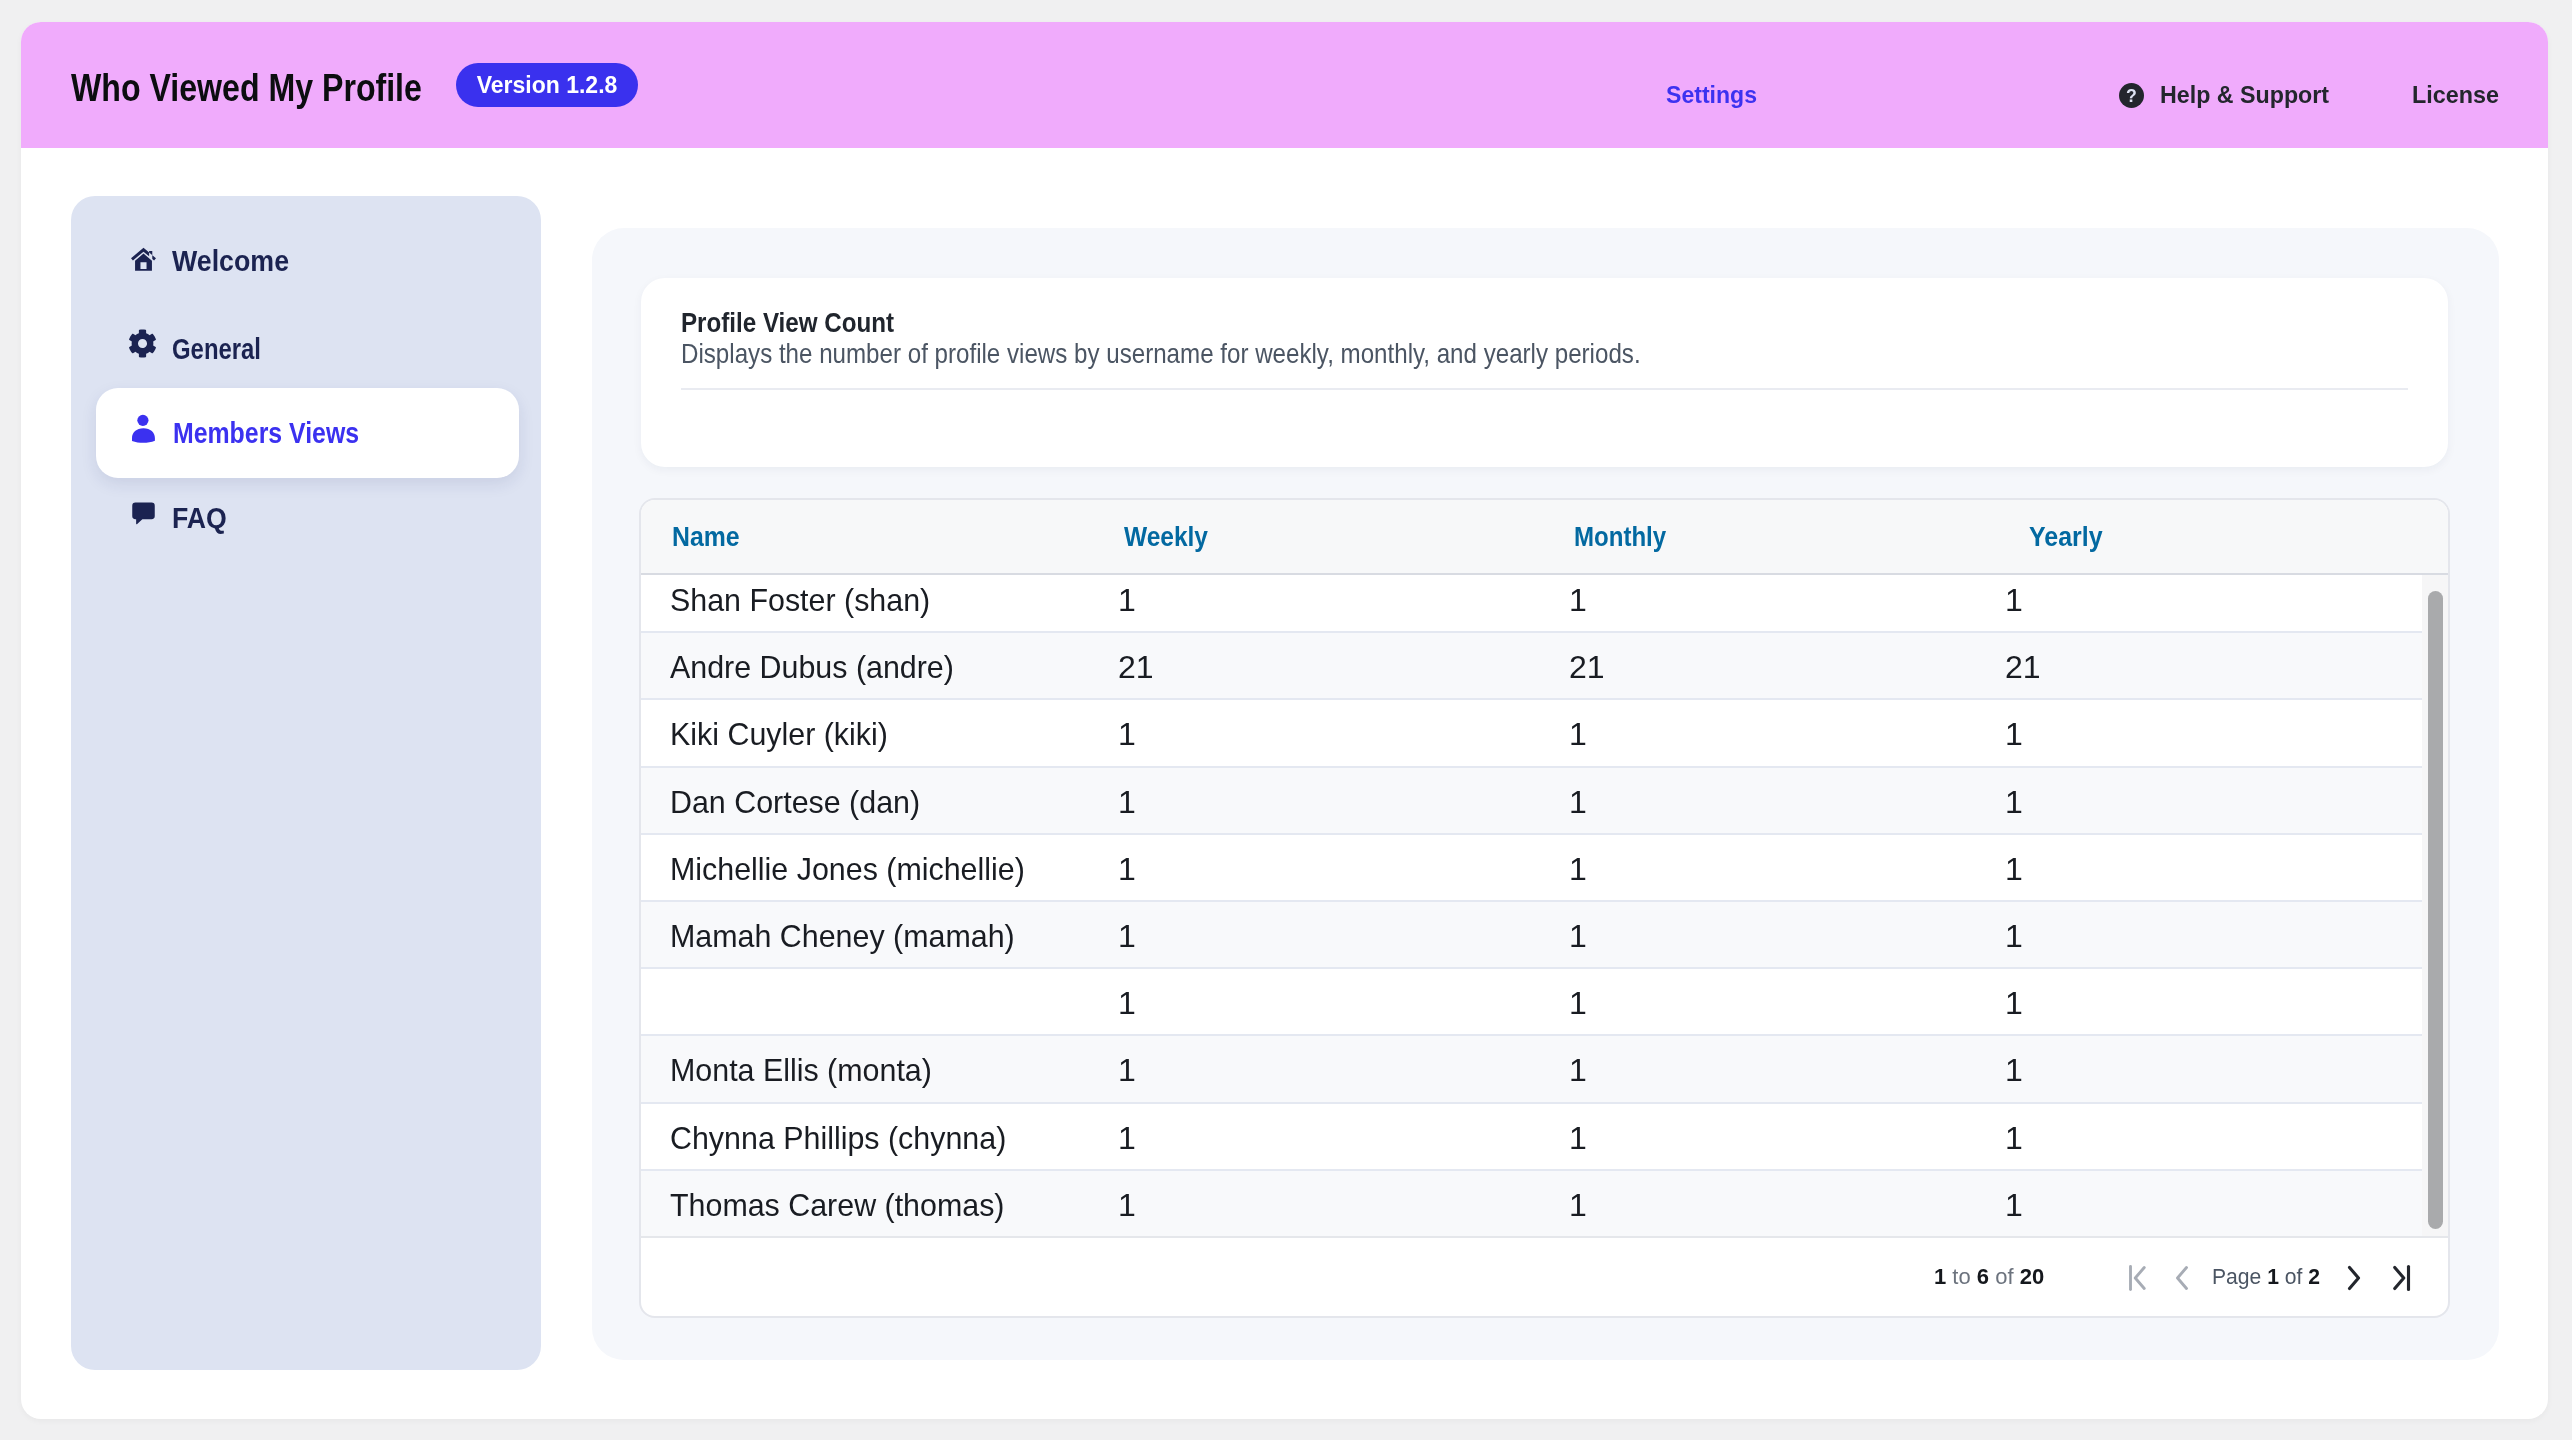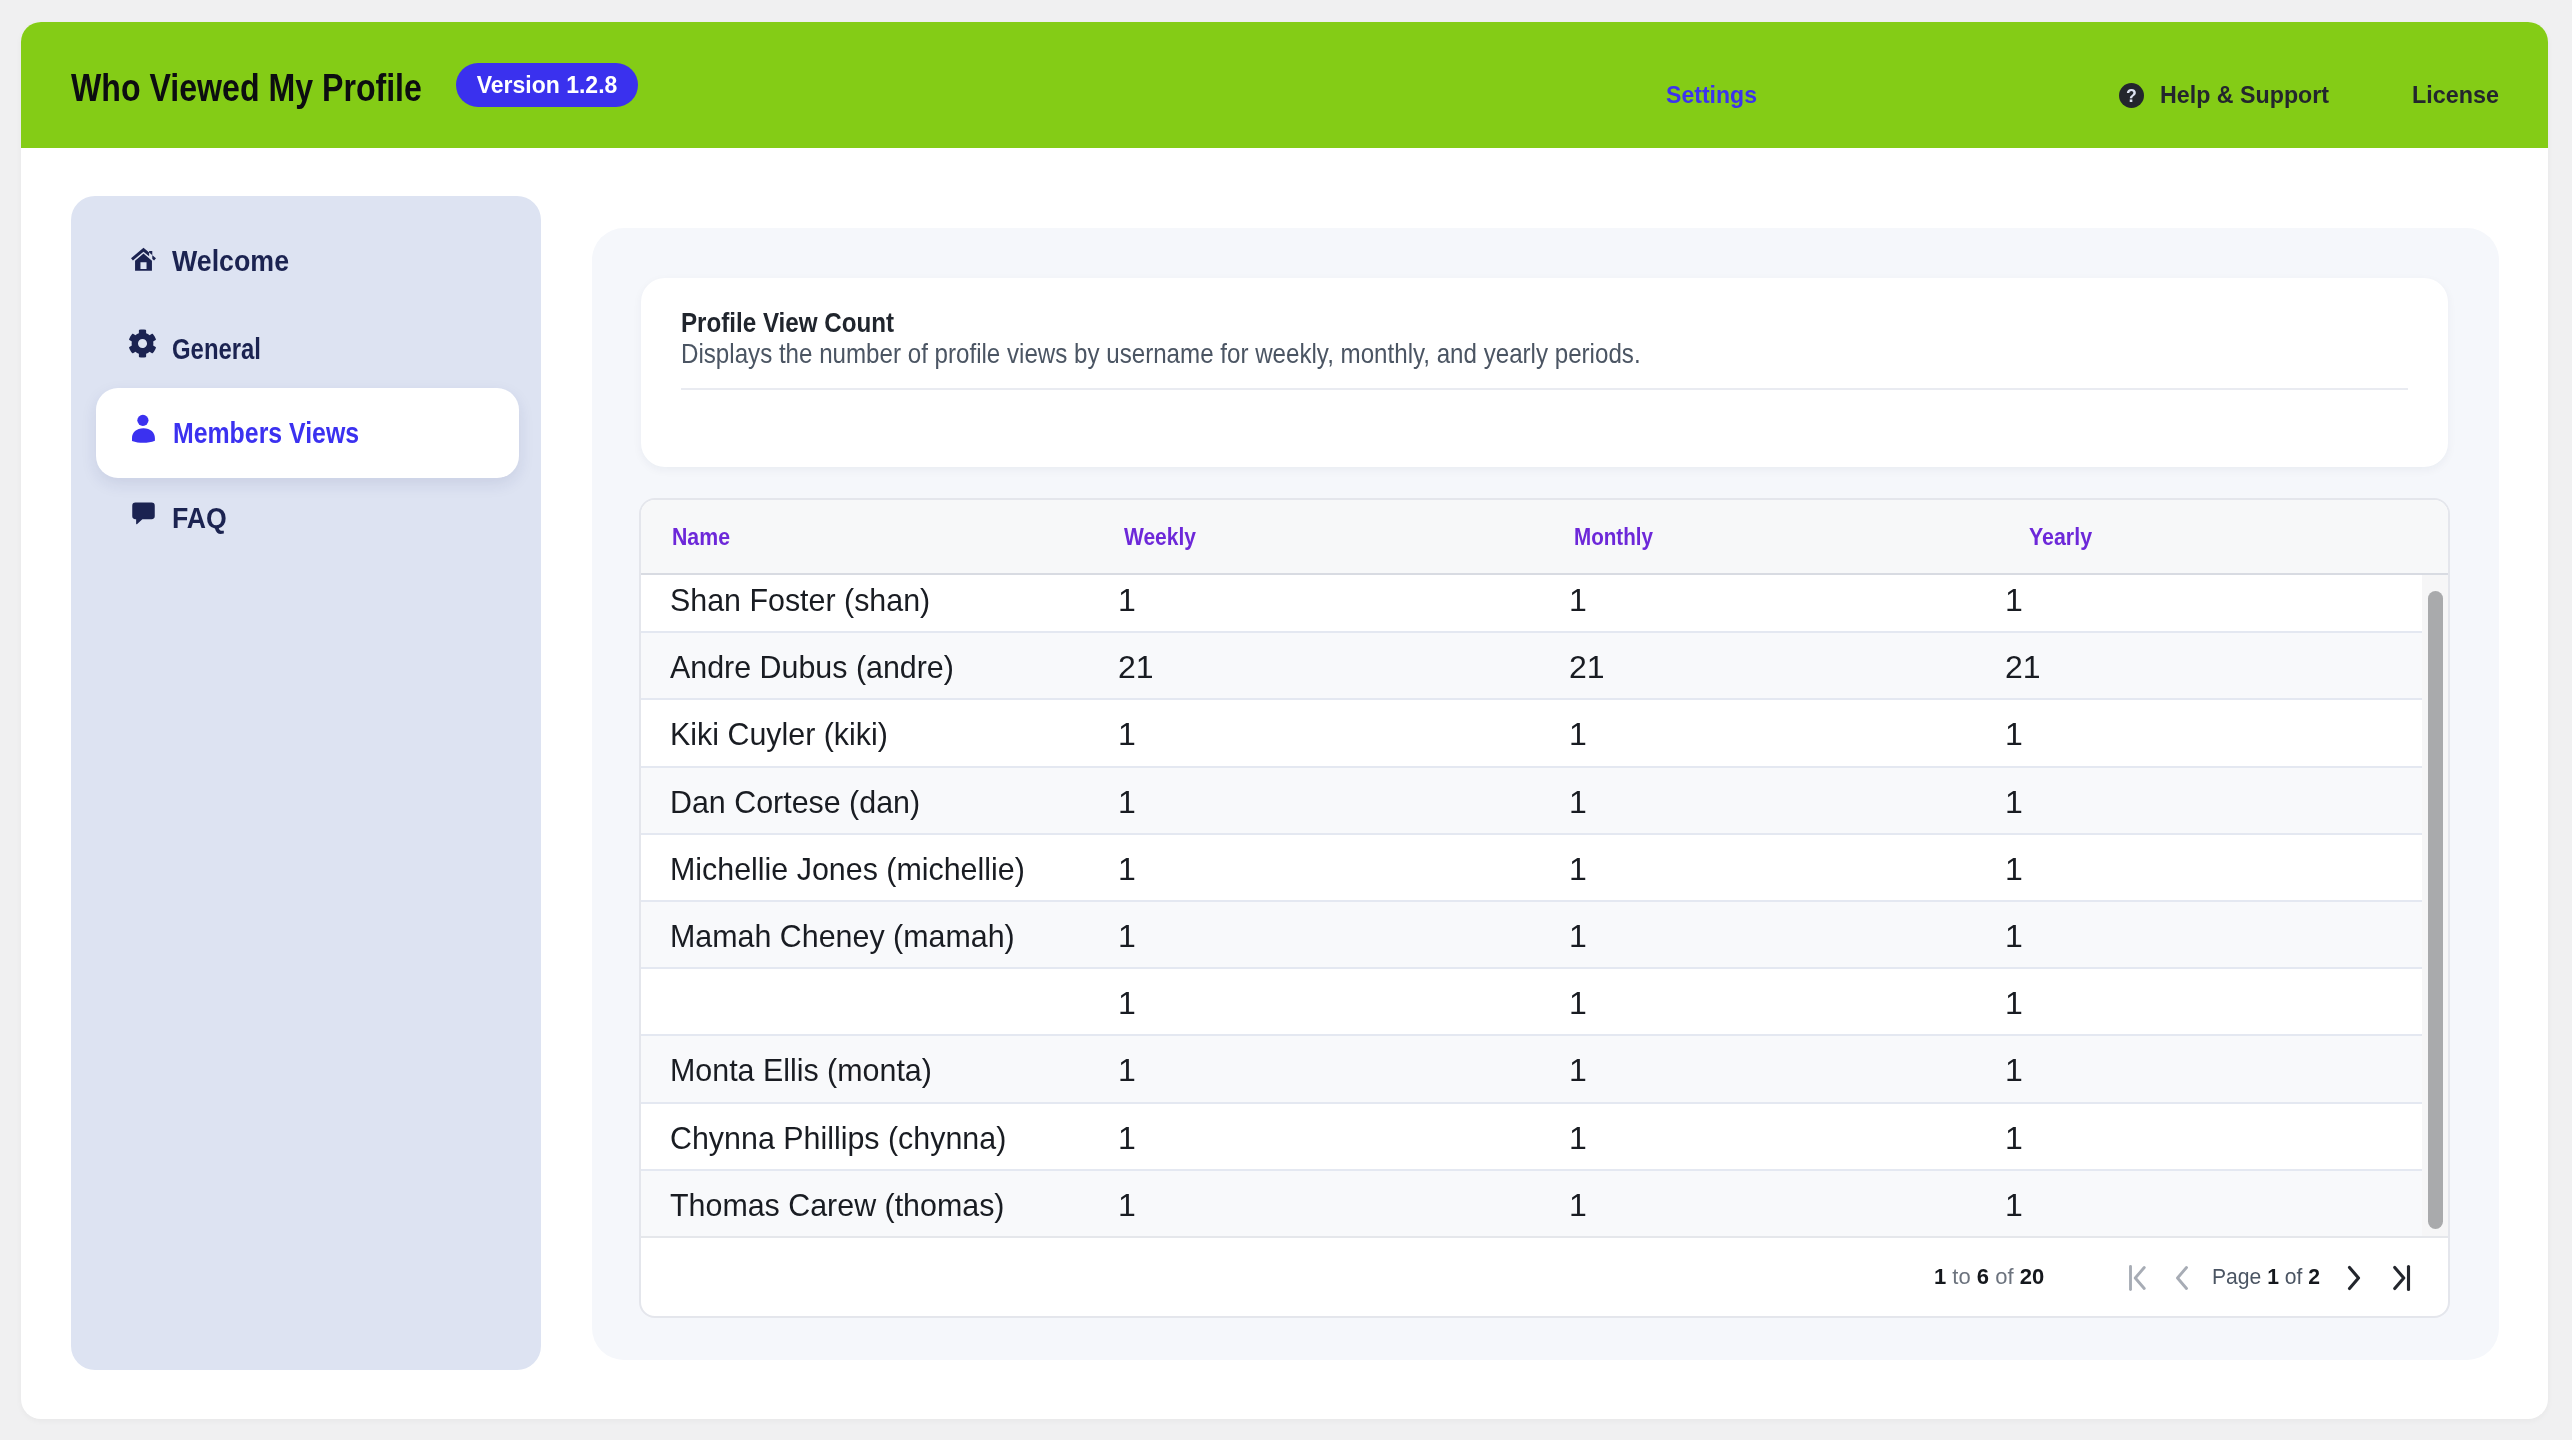--- a/index.html
+++ b/index.html
@@ -1,21 +1,21 @@
 <!DOCTYPE html>
 <html><head>
 <meta charset="utf-8">
 <style>
 * { margin:0; padding:0; box-sizing:border-box; }
 html,body { width:2572px; height:1440px; overflow:hidden; background:#f0f0f1;
   font-family:"Liberation Sans", sans-serif; }
 .app { position:absolute; left:21px; top:22px; width:2527px; height:1397px;
   background:#ffffff; border-radius:20px; box-shadow:0 2px 6px rgba(0,0,0,.04); }
 .hdr { position:absolute; left:0; top:0; width:100%; height:126px;
-  background:#84cc16; border-radius:20px 20px 0 0; }
+  background:#f0abfc; border-radius:20px 20px 0 0; }
 .title { position:absolute; left:50px; top:47px; font-size:38px; font-weight:bold;
   color:#0c0d10; line-height:38px; transform:scaleX(.845); transform-origin:0 50%; }
 .pill { position:absolute; left:435px; top:41px; width:182px; height:44px;
   background:#3a31ee; border-radius:22px; color:#fff; font-size:23px; font-weight:bold;
   display:flex; align-items:center; justify-content:center; letter-spacing:0px; }
 .nav-it { position:absolute; top:10px; height:126px; display:flex; align-items:center;
   font-size:24px; font-weight:bold; color:#23262d; }
 .sx { display:inline-block; transform-origin:0 50%; white-space:pre; }
 .settings { color:#3c32f0; }
 .navicon { margin-right:16px; display:block; }
@@ -37,21 +37,21 @@
   color:#20252d; line-height:32px; transform:scaleX(.863); transform-origin:0 50%; }
 .c1sub { position:absolute; left:40px; top:60px; font-size:28px; color:#4b5563;
   line-height:32px; transform:scaleX(.862); transform-origin:0 50%; white-space:pre; }
 .c1div { position:absolute; left:40px; right:40px; top:110px; height:2px; background:#e9ebf1; }
 
 .tcard { position:absolute; left:47px; top:270px; width:1811px; height:820px;
   background:#fff; border-radius:16px; border:2px solid #e4e6ec; }
 .thead { position:absolute; left:0; top:0; width:100%; height:75px; background:#f7f8f9;
   border-bottom:2px solid #d8dbe2; border-radius:14px 14px 0 0; }
 .th { position:absolute; top:0; height:73px; display:flex; align-items:center;
-  font-size:24px; font-weight:bold; color:#6d28d9; }
+  font-size:28px; font-weight:bold; color:#0369a1; }
 .tbody { position:absolute; left:0; top:75px; width:1783px; height:663px; overflow:hidden; }
 .rows { margin-top:-9px; }
 .trow { position:relative; height:67.2px; border-bottom:2px solid #e4e8f1; }
 .trow.even { background:#f8f9fb; }
 .td { position:absolute; top:2px; height:65px; display:flex; align-items:center;
   font-size:32px; color:#191c22; }
 .td1 { left:29px; } .td2 { left:477px; } .td3 { left:928px; } .td4 { left:1364px; }
 .h1 { left:31px; } .h2 { left:483px; } .h3 { left:933px; } .h4 { left:1388px; }
 .track { position:absolute; right:0px; top:75px; width:26px; height:663px; background:#f6f6f7; }
 .thumb { position:absolute; left:6px; top:16px; width:15px; height:638px;

